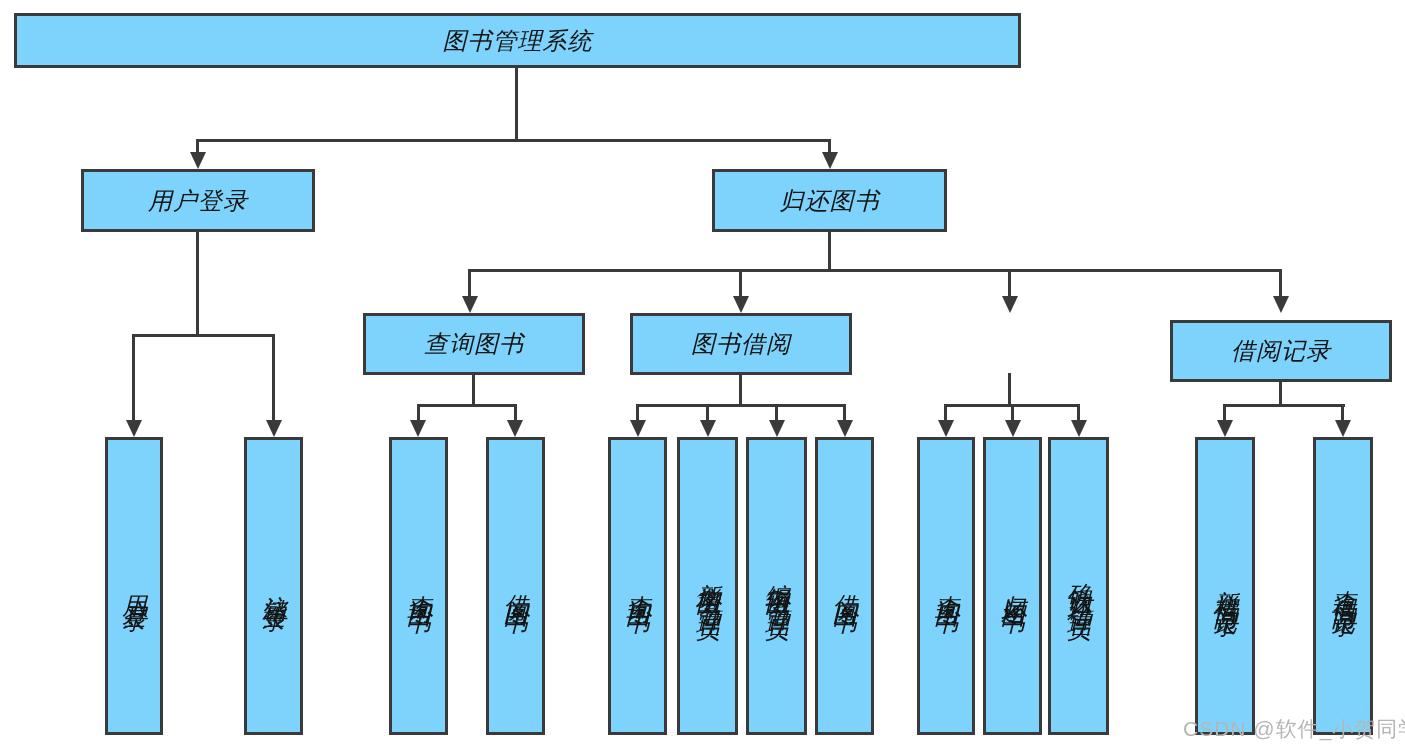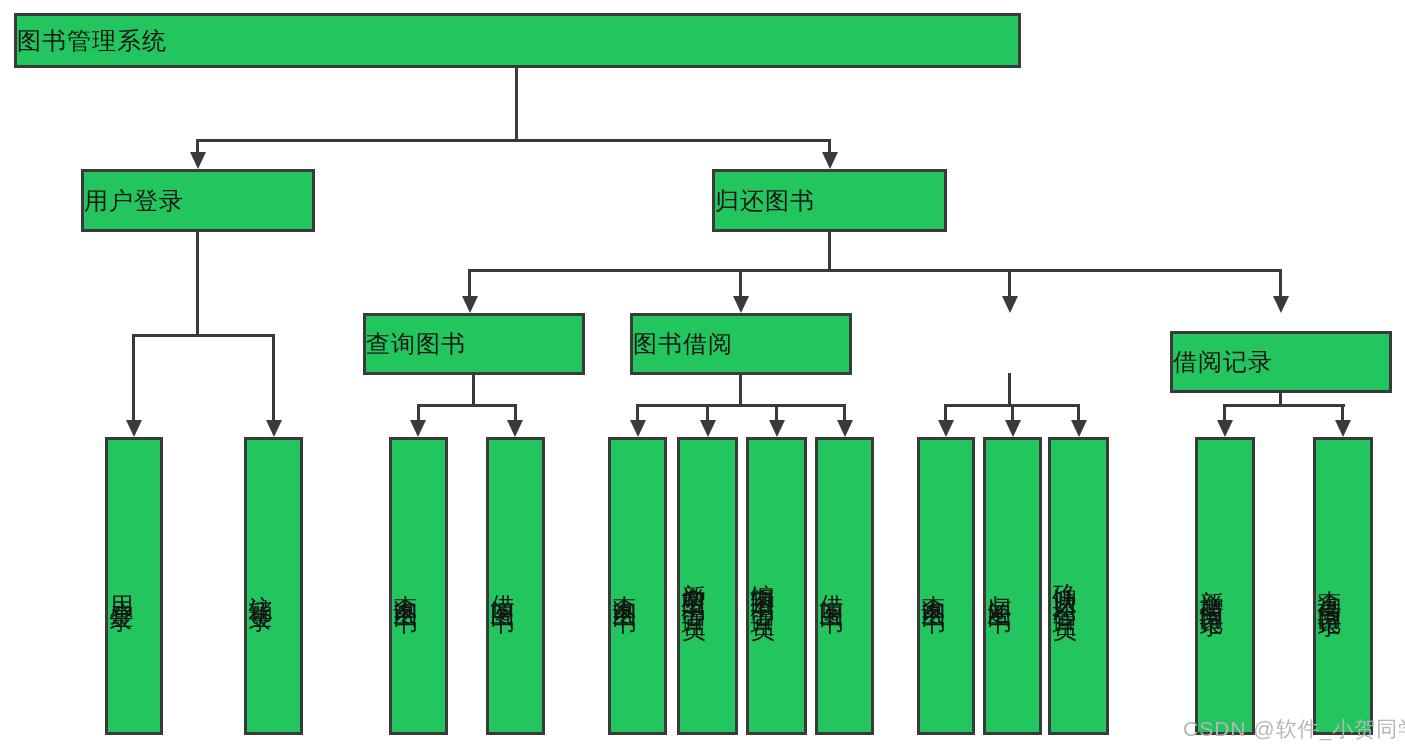--- a/index.html
+++ b/index.html
@@ -7,25 +7,26 @@
     --text:#141414;
     --wm:#b6b6b6;
     --bg:#ffffff;
   }
   *{margin:0;padding:0;box-sizing:border-box;}
   html,body{width:1405px;height:747px;background:var(--bg);overflow:hidden;}
   body{font-family:"Liberation Sans","DejaVu Sans",sans-serif;color:var(--text);}
   .stage{position:relative;width:1405px;height:747px;background:var(--bg);}
   .node{
     position:absolute;
-    background:#22c55e;
+    background:#7dd3fc;
     border:3px solid var(--line);
-    display:flex;align-items:center;
+    display:flex;align-items:center;justify-content:center;
     font-size:24px;letter-spacing:1px;color:var(--text);
     z-index:2;
+    font-style:italic;
   }
   .leaf{top:437px;height:298px;}
   .vtext{
     writing-mode:vertical-lr;
     text-orientation:mixed;
     letter-spacing:5px;
     line-height:1.1;
     font-size:24px;
     white-space:nowrap;
   }
@@ -83,21 +84,21 @@
   <div class="arrow" style="left:1002px;top:296px"></div>
   <div class="vline" style="left:1279px;top:269px;height:29px"></div>
   <div class="arrow" style="left:1273px;top:296px"></div>
 
   <div class="node" style="left:363px;top:313px;width:222px;height:62px">
     <span>查询图书</span>
   </div>
   <div class="node" style="left:630px;top:313px;width:222px;height:62px">
     <span>图书借阅</span>
   </div>
-  <div class="node" style="left:1170px;top:331px;width:222px;height:62px">
+  <div class="node" style="left:1170px;top:320px;width:222px;height:62px">
     <span>借阅记录</span>
   </div>
 
   <div class="vline" style="left:472px;top:373px;height:33px"></div>
   <div class="hline" style="left:417px;top:404px;width:100px"></div>
   <div class="vline" style="left:417px;top:404px;height:18px"></div>
   <div class="arrow" style="left:410px;top:420px"></div>
   <div class="vline" style="left:514px;top:404px;height:18px"></div>
   <div class="arrow" style="left:507px;top:420px"></div>
 

